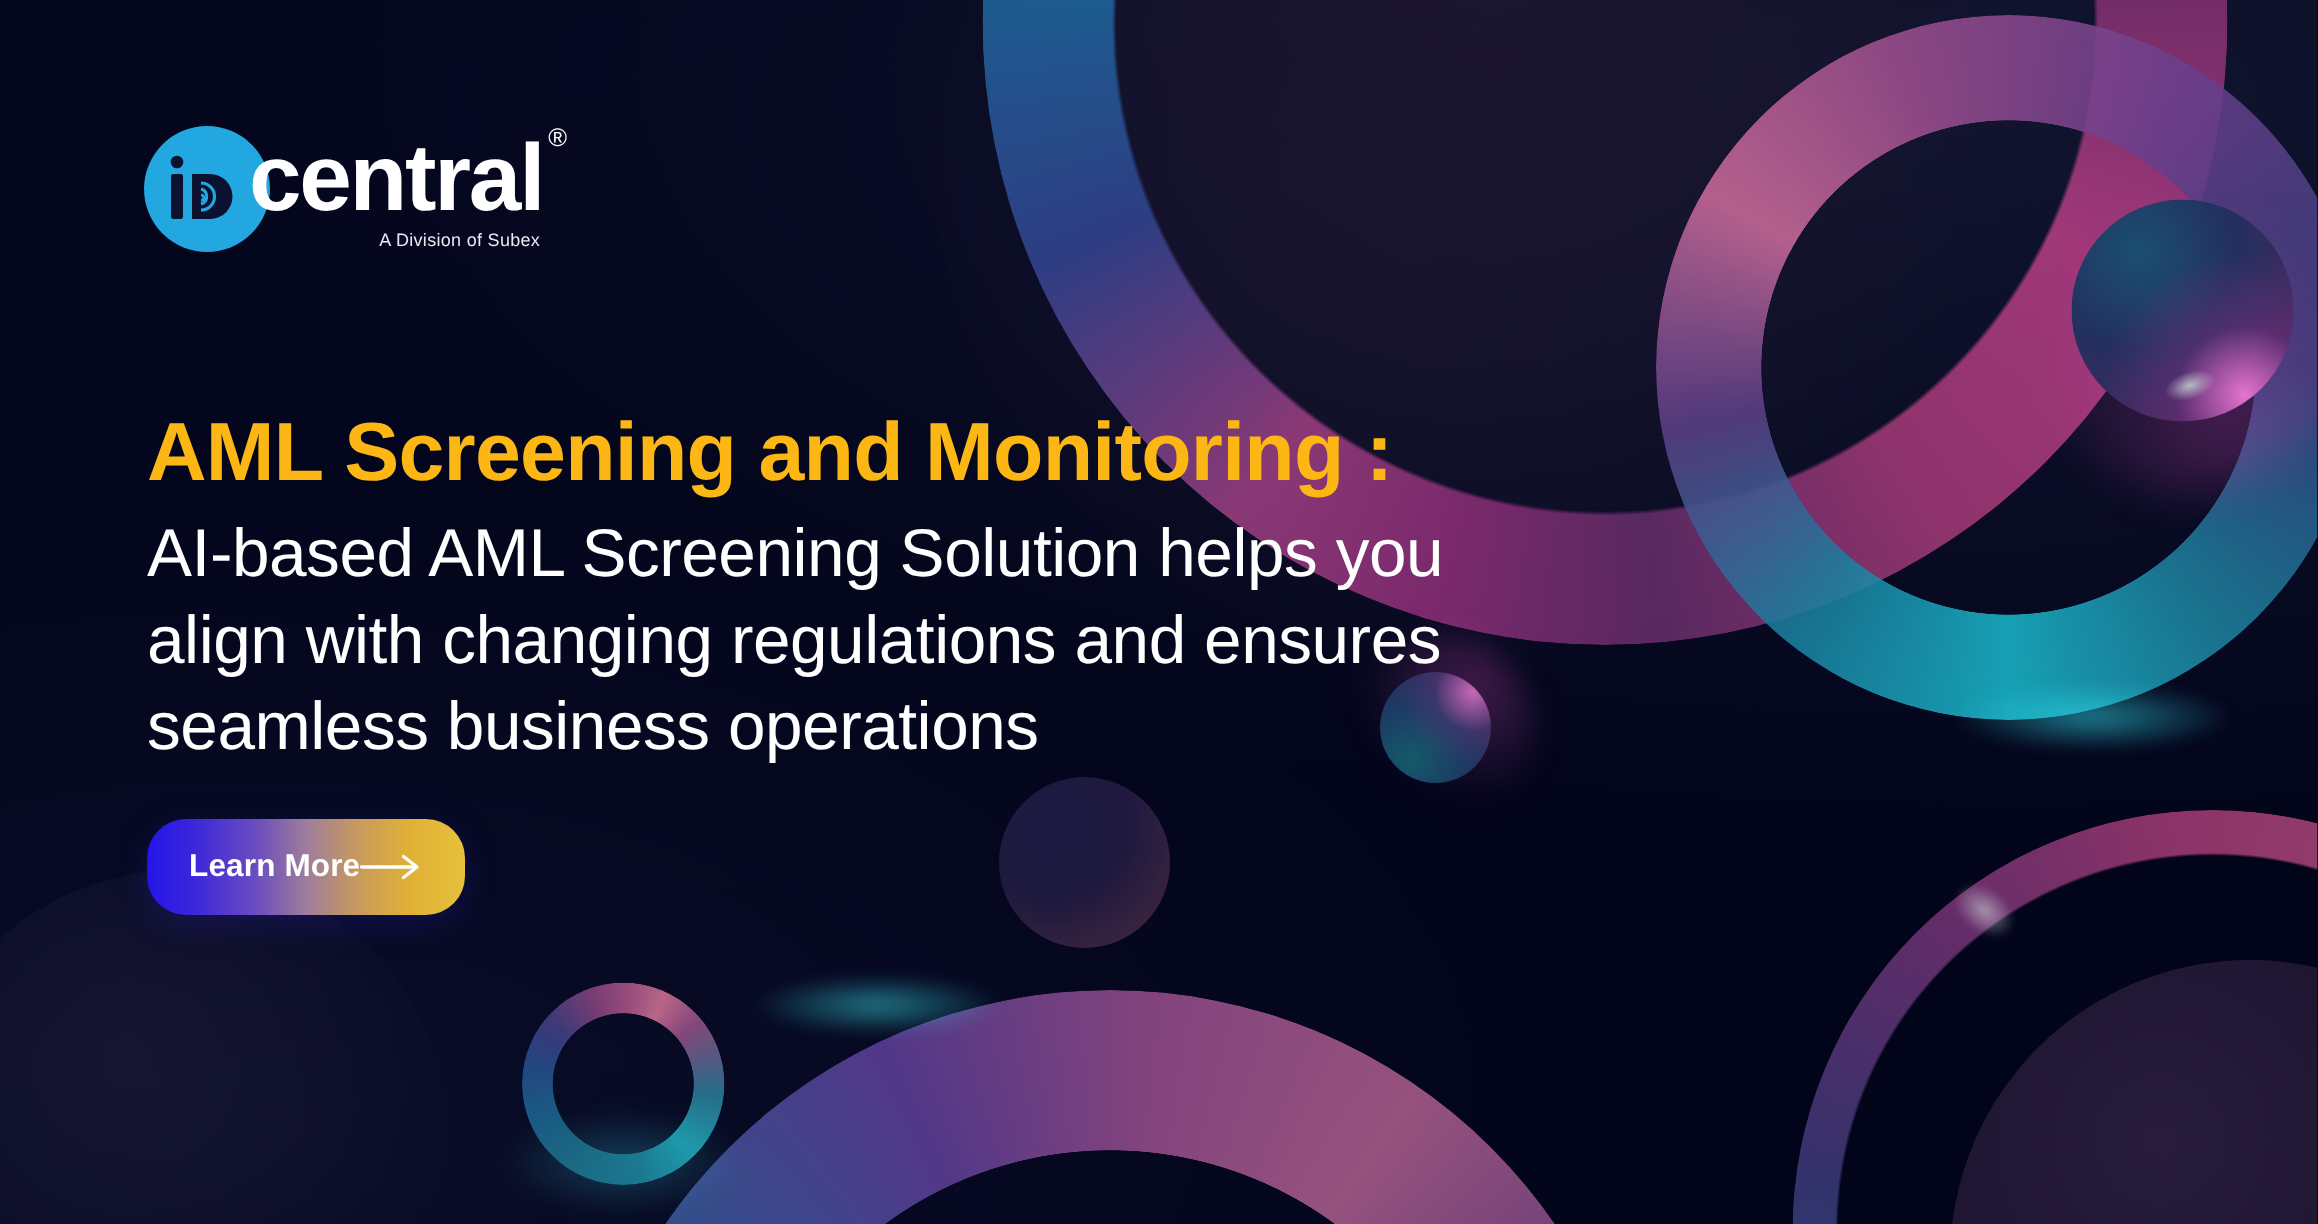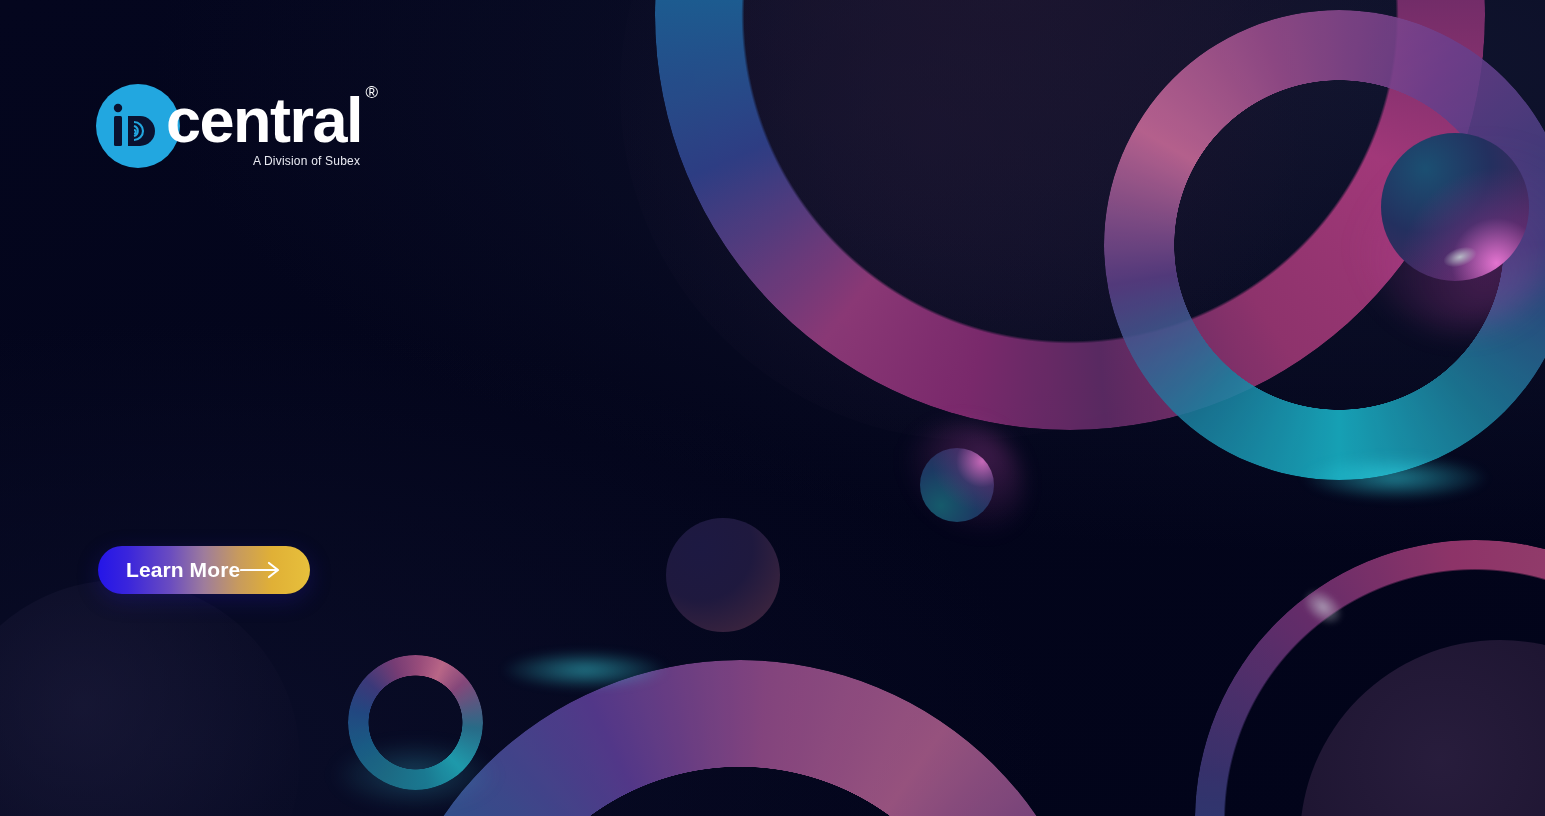--- a/index.html
+++ b/index.html
@@ -174,21 +174,21 @@
     left:620px; top:-260px; width:700px; height:700px;
     background:radial-gradient(circle at 45% 55%, rgba(30,24,52,.55), rgba(14,12,36,0) 68%);
   }
 
   
   .content { position:relative; z-index:5; }
 
   
   .logo {
     position:absolute; left:96px; top:84px;
-    display:flex; align-items:center;
+    display:flex; align-items:flex-start;
   }
   .logo-mark {
     width:84px; height:84px; border-radius:50%;
     background:#22A7E0;
     display:flex; align-items:center; justify-content:center;
     flex:0 0 auto;
   }
   .logo-mark svg { display:block; }
   .logo-words { position:relative; margin-left:-14px; padding-top:4px; }
   .logo-text {
@@ -220,21 +220,21 @@
     font-size:45px; line-height:1.28;
     font-weight:400; color:#ffffff;
     letter-spacing:-.3px;
     max-width:960px;
   }
 
   
   .cta {
     position:absolute; left:98px; top:546px;
     display:inline-flex; align-items:center; 
-    height:48px; padding:0 28px 0 28px;
+    height:64px; padding:0 28px 0 28px;
     border:none; border-radius:26px;
     background:linear-gradient(90deg,
        #2415E8 0%, #3A25DC 14%, #6A4CC0 34%,
        #9E7C9C 50%, #C79A5E 66%, #E0B036 82%, #E7C03C 100%);
     cursor:pointer;
     box-shadow:0 6px 22px rgba(40,30,180,.28);
     font-family:"Liberation Sans", sans-serif;
   }
   .cta-label {
     font-size:21px; font-weight:700; color:#ffffff;
@@ -291,20 +291,22 @@
         </svg>
       </div>
       <div class="logo-words">
         <div class="logo-text">central</div>
         <span class="logo-reg">®</span>
         <div class="logo-tag">A Division of Subex</div>
       </div>
     </div>
 
     <div class="copy">
+      <h1 class="headline">AML Screening and Monitoring :</h1>
+      <p class="subhead">AI-based AML Screening Solution helps you align with changing regulations and ensures seamless business operations</p>
     </div>
 
     <button class="cta">
       <span class="cta-label">Learn More</span>
       <span class="cta-arrow">
         <svg width="42" height="18" viewBox="0 0 42 18" aria-hidden="true">
           <line x1="1" y1="9" x2="36" y2="9" stroke="#ffffff" stroke-width="2.2" stroke-linecap="round"></line>
           <polyline points="29,2 38,9 29,16" fill="none" stroke="#ffffff" stroke-width="2.2" stroke-linecap="round" stroke-linejoin="round"></polyline>
         </svg>
       </span>

